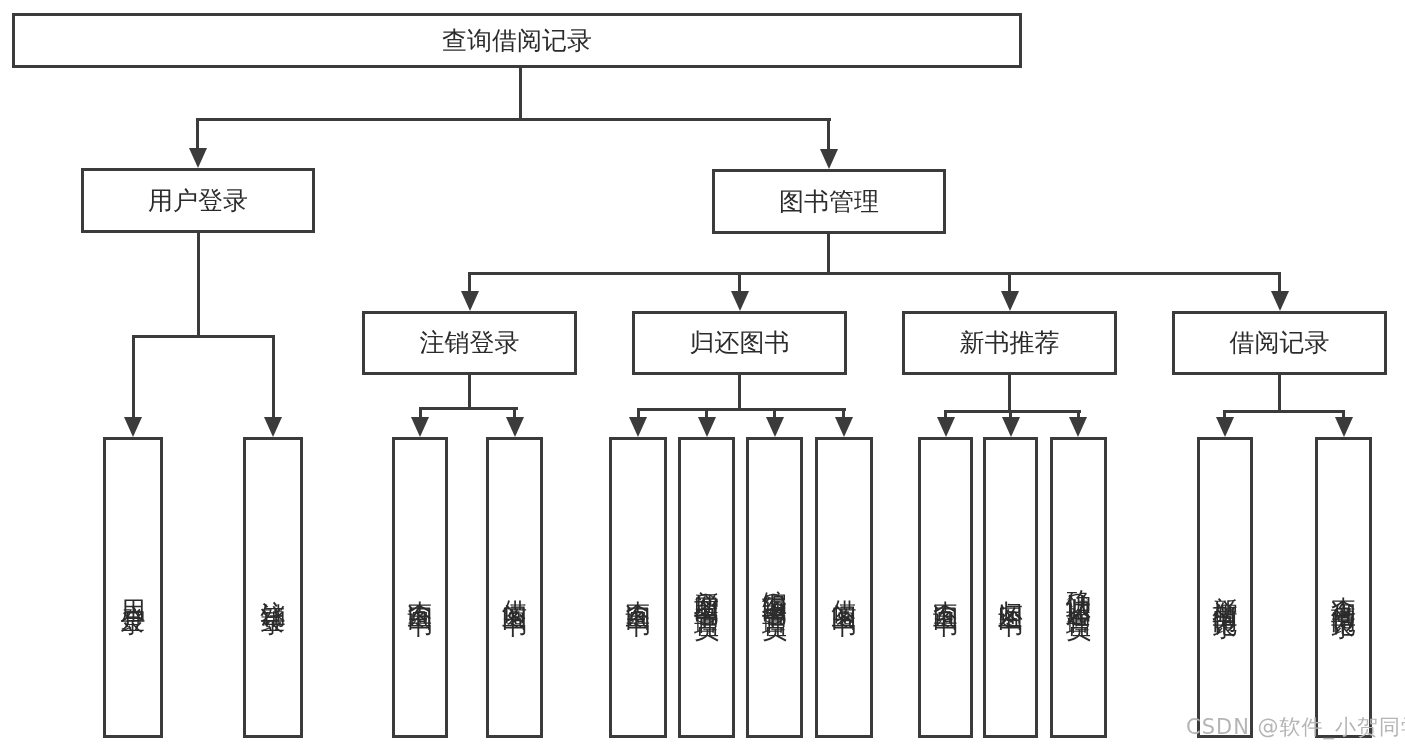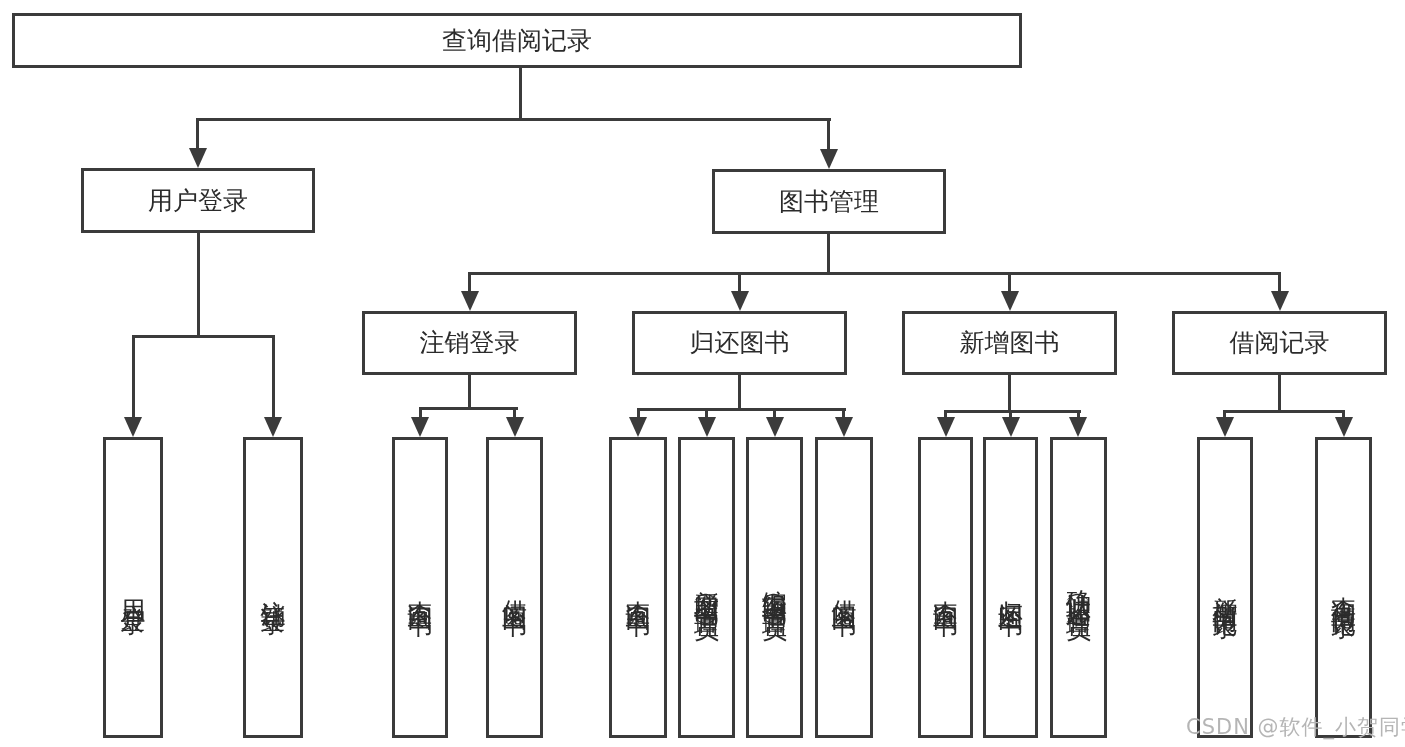--- a/index.html
+++ b/index.html
@@ -127,21 +127,21 @@
     <span>图书管理</span>
   </div>
 
   <div class="box" style="left:362px; top:311px; width:215px; height:64px;">
     <span>注销登录</span>
   </div>
   <div class="box" style="left:632px; top:311px; width:215px; height:64px;">
     <span>归还图书</span>
   </div>
   <div class="box" style="left:902px; top:311px; width:215px; height:64px;">
-    <span>新增图书</span>
+    <span>新书推荐</span>
   </div>
   <div class="box" style="left:1172px; top:311px; width:215px; height:64px;">
     <span>借阅记录</span>
   </div>
 
   <div class="box vbox" style="left:103px; top:437px; width:60px; height:301px;">
     <span>用户登录</span>
   </div>
   <div class="box vbox" style="left:243px; top:437px; width:60px; height:301px;">
     <span>注销登录</span>

